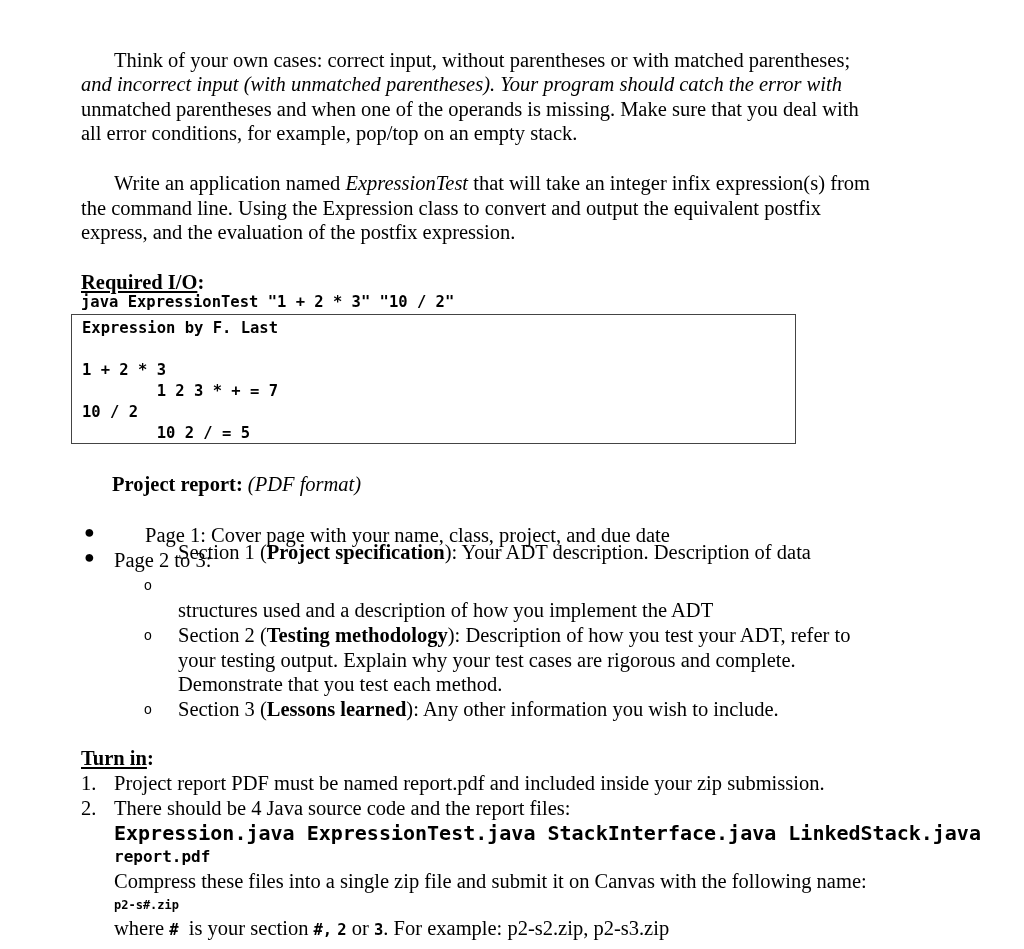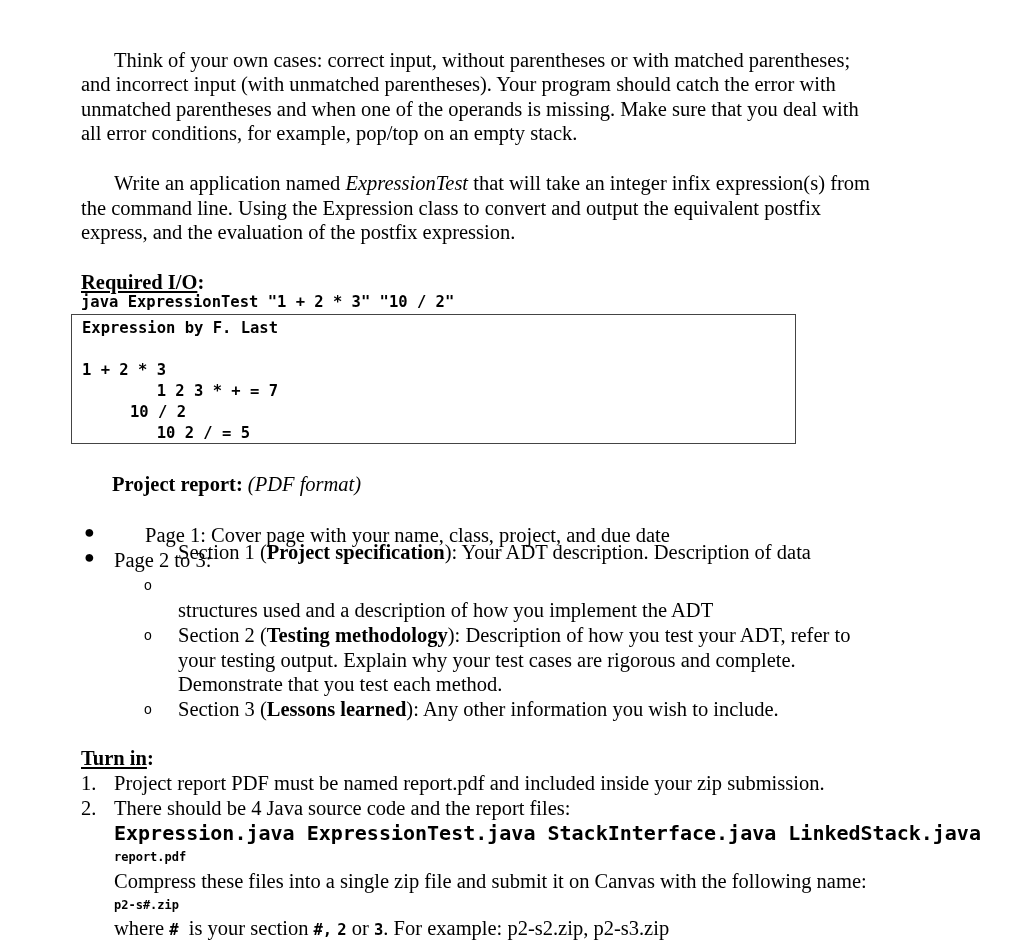--- a/index.html
+++ b/index.html
@@ -18,39 +18,39 @@
   }
   .io-box .mono { position: absolute; white-space: nowrap; line-height: 18px; }
   .bullet { position: absolute; font-size: 18px; }
   .circ { position: absolute; font-family: "Liberation Sans", sans-serif; font-size: 14px; }
 </style>
 </head>
 <body>
 
 <div>
   <div class="line" style="left:114px; top:48px;">Think of your own cases: correct input, without parentheses or with matched parentheses;</div>
-  <div class="line" style="left:81px; top:72px;">and incorrect input (with unmatched parentheses). Your program should catch the error with</div>
+  <div class="line" style="left:81px; top:72px;font-style:italic;">and incorrect input (with unmatched parentheses). Your program should catch the error with</div>
   <div class="line" style="left:81px; top:97px;">unmatched parentheses and when one of the operands is missing. Make sure that you deal with</div>
   <div class="line" style="left:81px; top:121px;">all error conditions, for example, pop/top on an empty stack.</div>
 </div>
 
 <div>
   <div class="line" style="left:114px; top:171px;"><span>Write an application named </span><span class="i">ExpressionTest</span><span> that will take an integer infix expression(s) from</span></div>
   <div class="line" style="left:81px; top:196px;">the command line. Using the Expression class to convert and output the equivalent postfix</div>
   <div class="line" style="left:81px; top:220px;">express, and the evaluation of the postfix expression.</div>
 </div>
 
 <div>
   <div class="line b" style="left:81px; top:270px;"><span class="u">Required I/O</span><span>:</span></div>
   <div class="line mono" style="left:81px; top:292px; line-height:20px;">java ExpressionTest "1 + 2 * 3" "10 / 2"</div>
   <div class="io-box">
     <div class="mono" style="left:10px; top:4px;">Expression by F. Last</div>
     <div class="mono" style="left:10px; top:46px;">1 + 2 * 3</div>
     <div class="mono" style="left:10px; top:67px; white-space:pre;">        1 2 3 * + = 7</div>
-    <div class="mono" style="left:10px; top:88px;margin-left:48px;">10 / 2</div>
+    <div class="mono" style="left:10px; top:88px;">10 / 2</div>
     <div class="mono" style="left:10px; top:109px; white-space:pre;">        10 2 / = 5</div>
   </div>
 </div>
 
 <div>
   <div class="line" style="left:81px; top:472px;margin-left:31px;"><span class="b">Project report:</span> <span class="i">(PDF format)</span></div>
 
   <span class="bullet" style="left:84px; top:522px;">●</span>
   <div class="line" style="left:117px; top:523px;margin-left:28px;">Page 1: Cover page with your name, class, project, and due date</div>
 
@@ -73,19 +73,19 @@
 <div>
   <div class="line b" style="left:81px; top:746px;"><span class="u">Turn in</span><span>:</span></div>
 
   <div class="line" style="left:81px; top:771px;">1.</div>
   <div class="line" style="left:114px; top:771px;">Project report PDF must be named report.pdf and included inside your zip submission.</div>
 
   <div class="line" style="left:81px; top:796px;">2.</div>
   <div class="line" style="left:114px; top:796px;">There should be 4 Java source code and the report files:</div>
 
   <div class="line mono" style="left:114px; top:821px; font-size:20px;">Expression.java ExpressionTest.java StackInterface.java LinkedStack.java</div>
-  <div class="line mono" style="left:114px; top:845px; font-size:12px;">report.pdf</div>
+  <div class="line mono" style="left:114px; top:845px; font-size:16px;">report.pdf</div>
 
   <div class="line" style="left:114px; top:869px;">Compress these files into a single zip file and submit it on Canvas with the following name:</div>
   <div class="line mono" style="left:114px; top:893px; font-size:12px;">p2-s#.zip</div>
 
   <div class="line" style="left:114px; top:916px; white-space:pre;"><span>where </span><span class="mono">#</span><span>  is your section </span><span class="mono">#,</span> <span class="mono">2</span><span> or </span><span class="mono">3</span><span>. For example: p2-s2.zip, p2-s3.zip</span></div>
 </div>
 
 </body></html>

